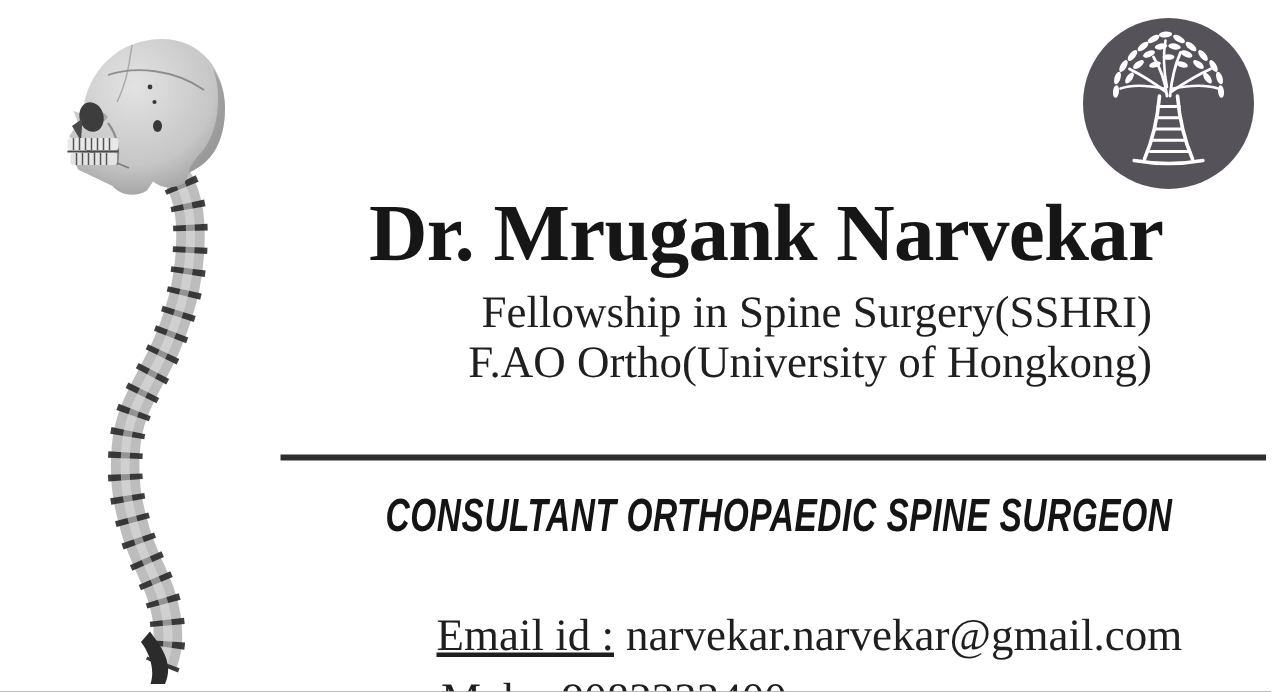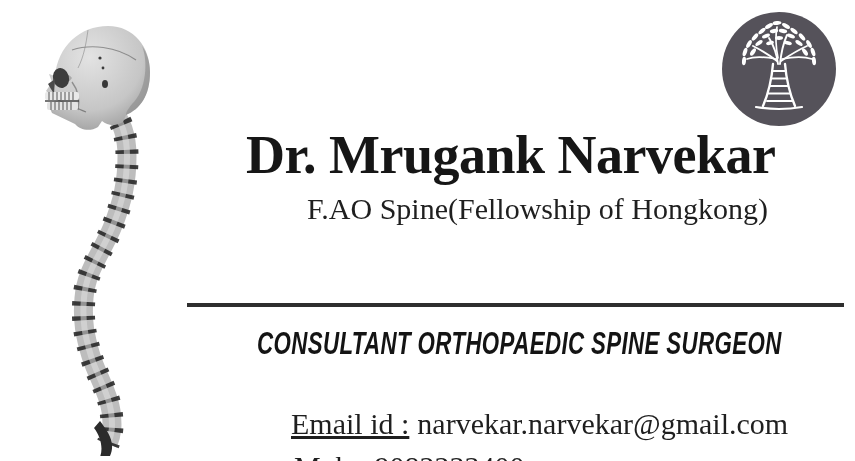--- a/index.html
+++ b/index.html
@@ -162,21 +162,22 @@
       <ellipse cx="83" cy="40" rx="4.2" ry="2" transform="rotate(55 83 40)"></ellipse>
       <ellipse cx="48" cy="31" rx="4" ry="1.9" transform="rotate(-16 48 31)"></ellipse>
       <ellipse cx="66" cy="31" rx="4" ry="1.9" transform="rotate(16 66 31)"></ellipse>
       <ellipse cx="57" cy="26" rx="4" ry="1.9"></ellipse>
     </g>
   </svg>
 
   <div class="abs doctor-name">Dr. Mrugank Narvekar</div>
 
   <div class="abs credentials">
-    <div>F.AO Spine(Fellowship of Hongkong)</div>
+    <div>Fellowship in Spine Surgery(SSHRI)</div>
+    <div>F.AO Ortho(University of Hongkong)</div>
   </div>
 
   <div class="abs divider"></div>
 
   <div class="abs designation">CONSULTANT ORTHOPAEDIC SPINE SURGEON</div>
 
   <div class="abs contact-line email-line">
     <span class="contact-label">Email id :</span><span>narvekar.narvekar@gmail.com</span>
   </div>
 

